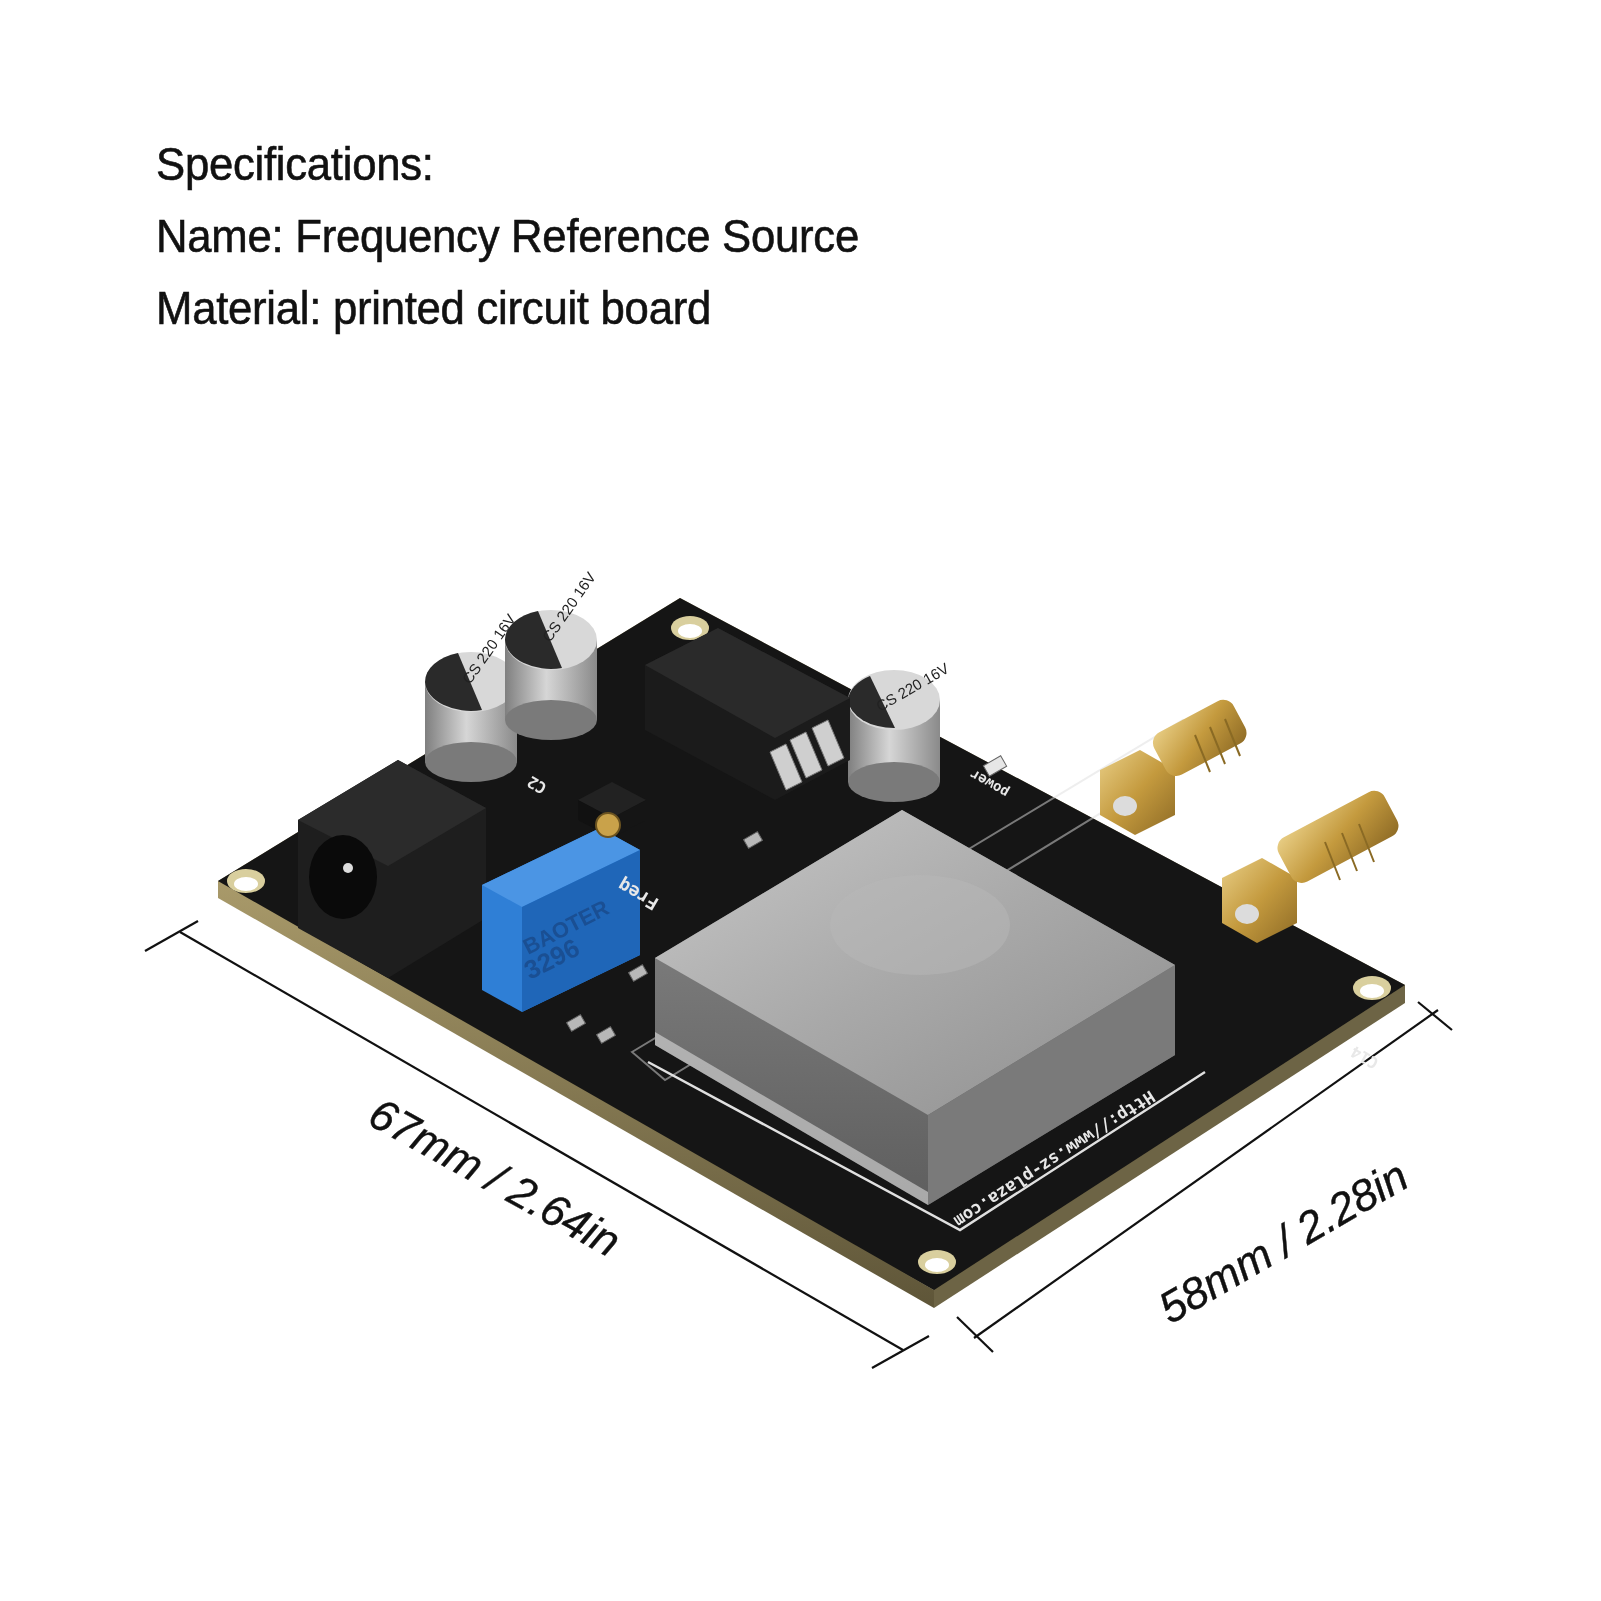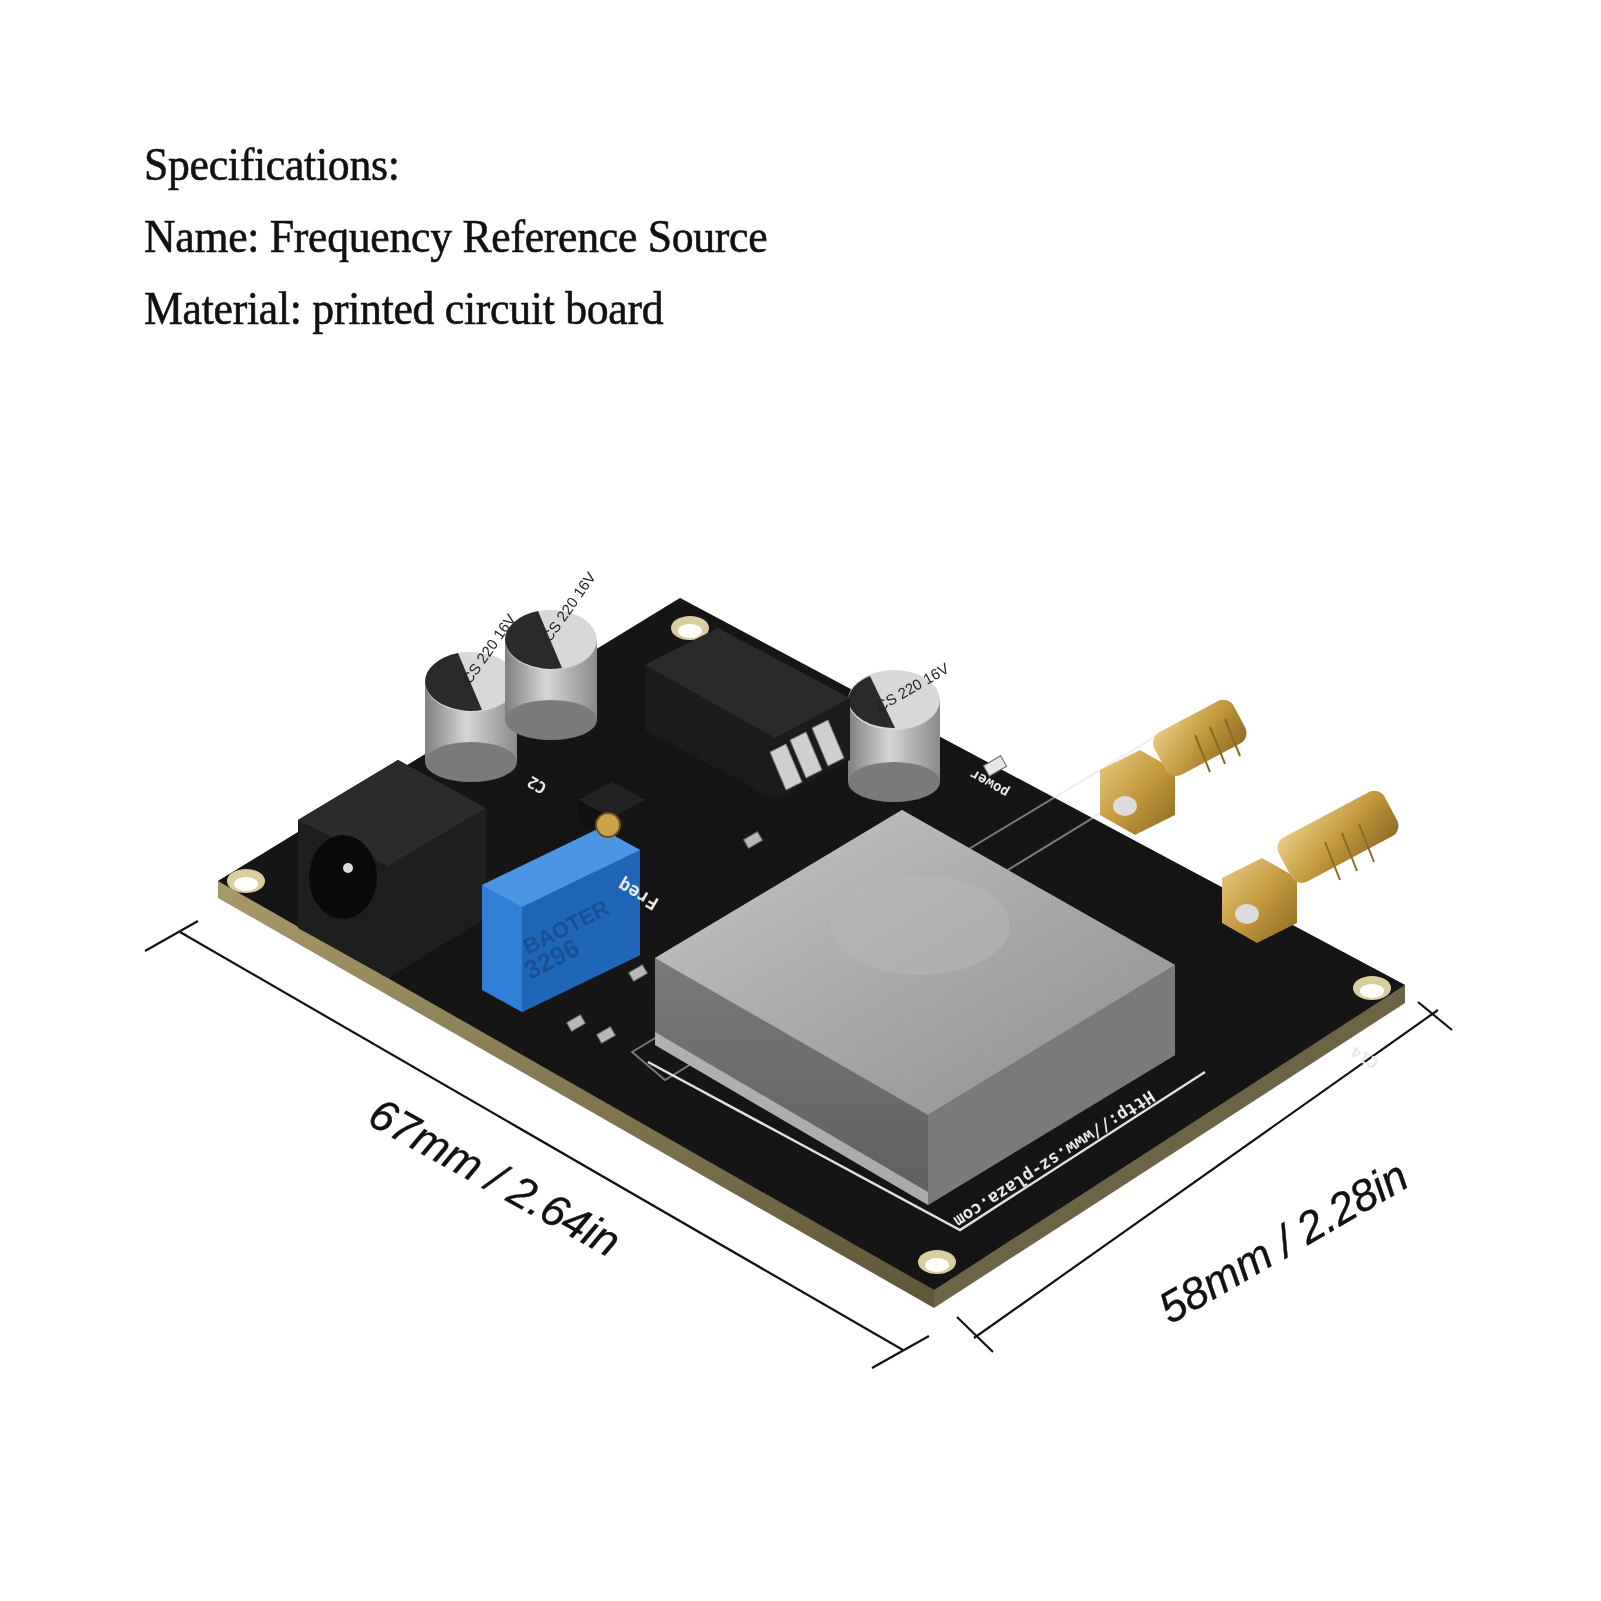--- a/index.html
+++ b/index.html
@@ -1,17 +1,17 @@
 <!DOCTYPE html>
 <html><head>
 <meta charset="utf-8">
 <style>
   html, body { margin: 0; padding: 0; background: #ffffff; }
   body { width: 1601px; height: 1601px; position: relative; overflow: hidden; font-family: "Liberation Sans", sans-serif; }
-  .spec-block { position: absolute; left: 144px; top: 128px; font-family: Liberation Serif, serif; }
+  .spec-block { position: absolute; left: 156px; top: 128px; }
   .spec-line { font-size: 47px; color: #111111; line-height: 72px; letter-spacing: -0.3px; white-space: nowrap; transform: scaleX(0.93); transform-origin: left center; font-weight: 400; -webkit-text-stroke: 0.6px #111; }
   .photo { position: absolute; left: 0; top: 0; width: 1601px; height: 1601px; }
   .dim-label { position: absolute; font-family: "Liberation Sans", sans-serif; font-size: 44px; color: #111111; white-space: nowrap; font-style: italic; transform-origin: left top; -webkit-text-stroke: 0.4px #111; }
   .dim-length { left: 385px; top: 1088px; transform: rotate(29deg); }
   .dim-width { left: 1150px; top: 1290px; transform: rotate(-30deg); }
   .silk { font-family: "DejaVu Sans Mono", monospace; fill: #e8e8e8; font-weight: bold; }
 </style>
 </head>
 <body>
 

